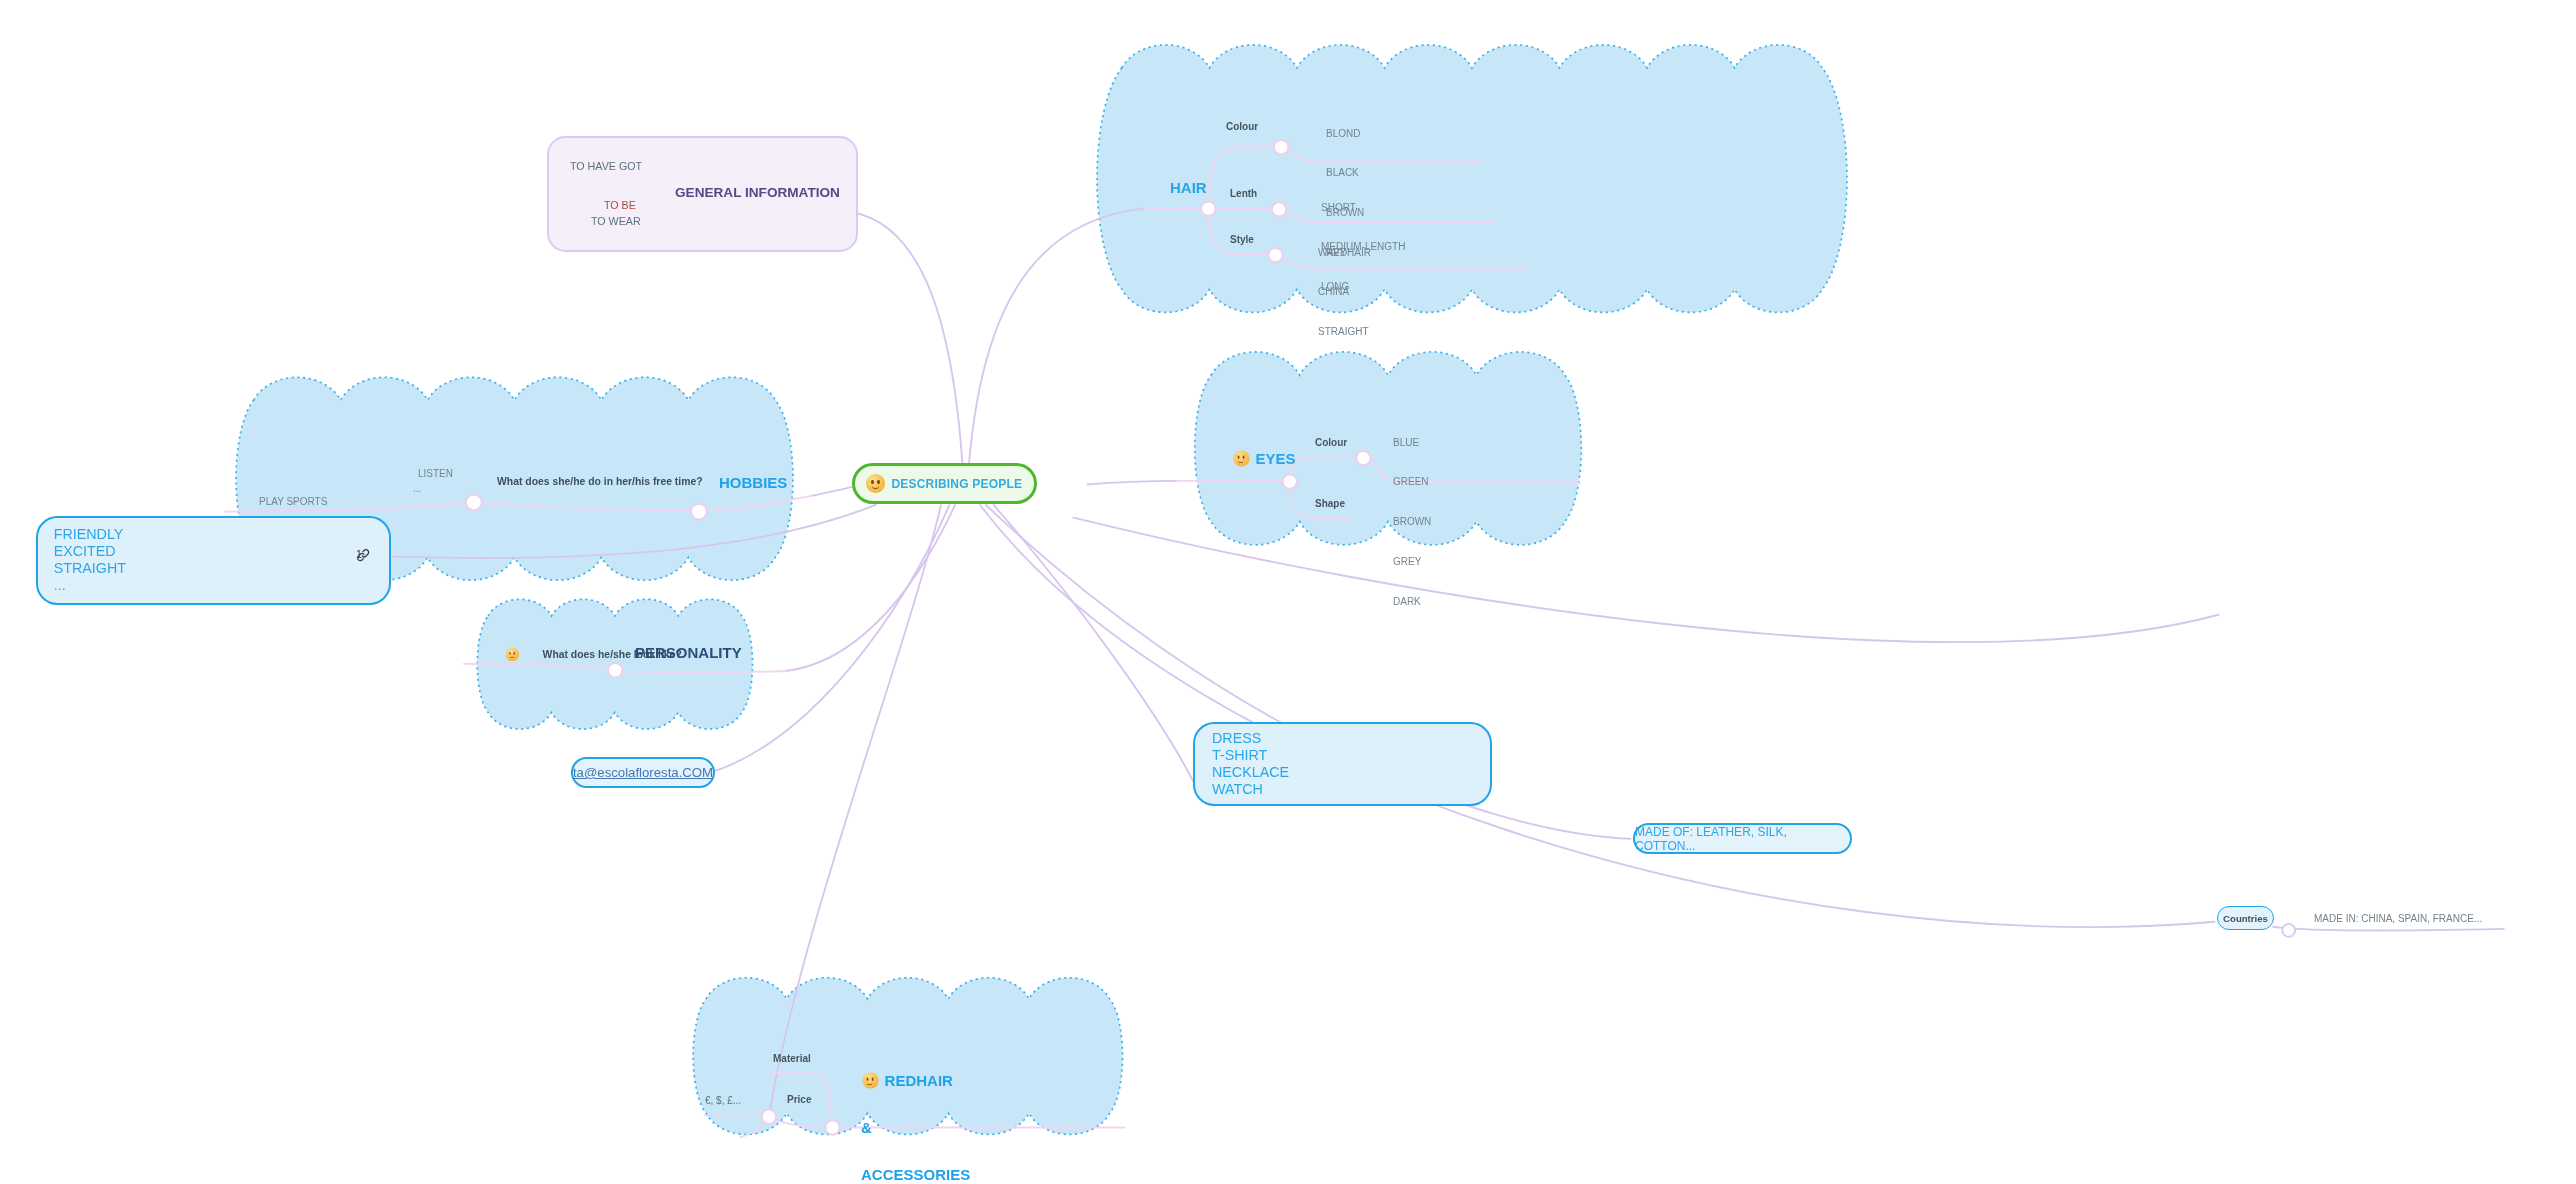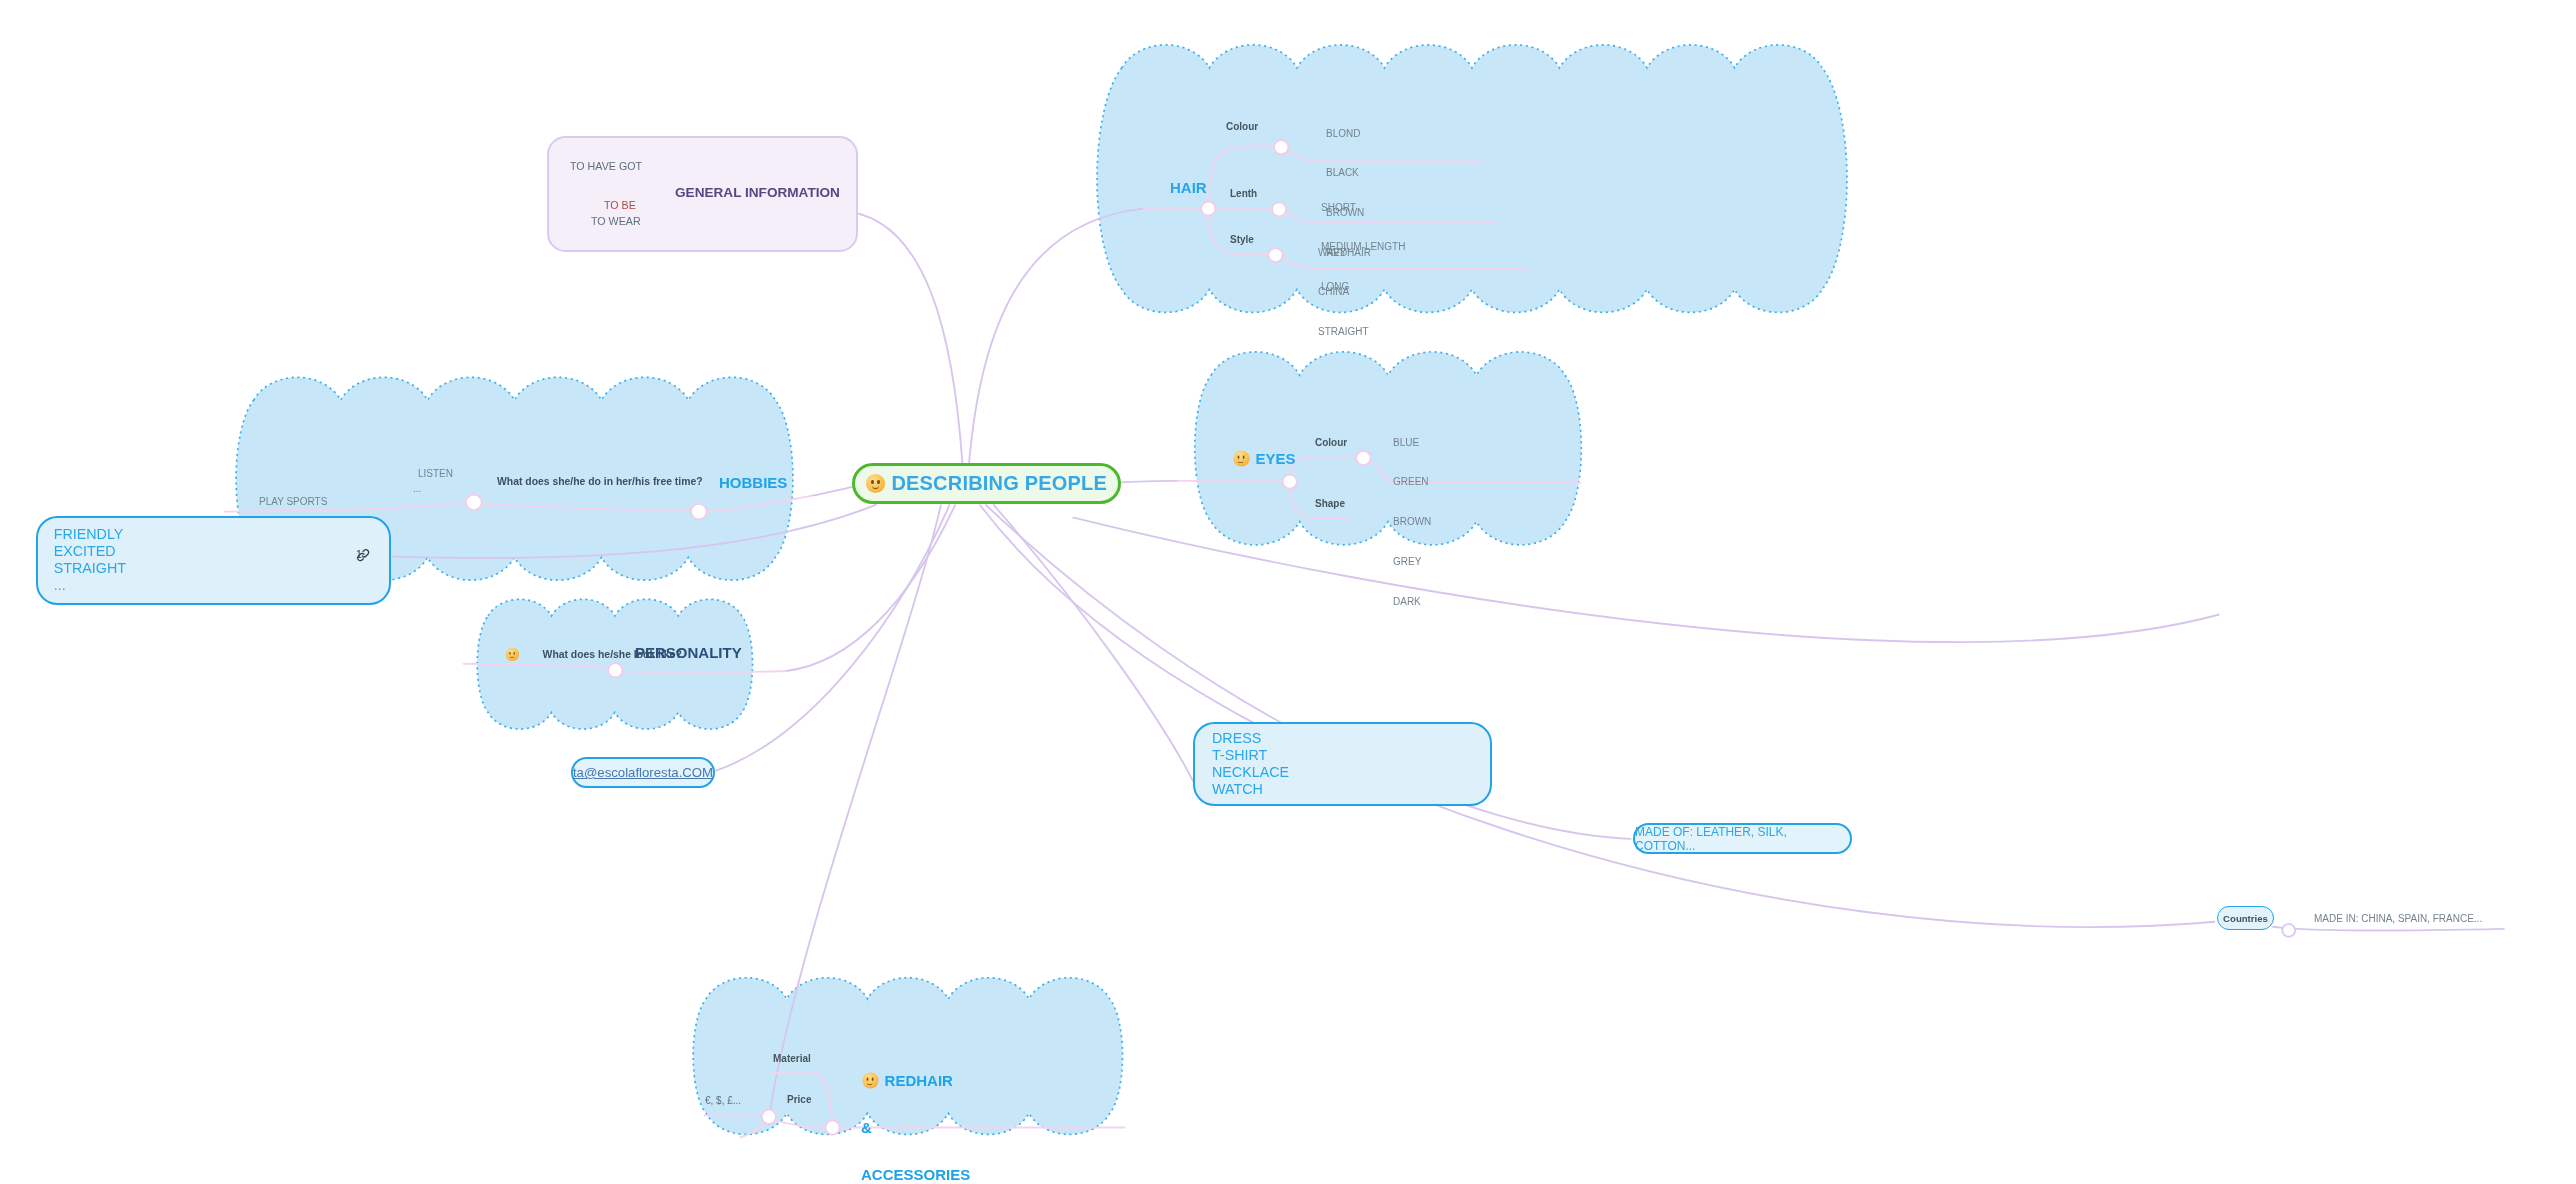--- a/index.html
+++ b/index.html
@@ -22,21 +22,21 @@
         position:relative;flex:0 0 auto;}
   .face::before{content:"";position:absolute;top:5.7px;left:5px;width:2.4px;height:3.9px;border-radius:50%;
         background:#7a4b12;box-shadow:6px 0 0 #7a4b12;}
   .face::after{content:"";position:absolute;left:5.4px;top:9.3px;width:7.1px;height:4.3px;
         border-bottom:1.6px solid #7a4b12;border-radius:0 0 7.1px 7.1px;}
   .face.neutral::after{border-radius:0;height:2.9px;width:5.7px;left:6.4px;top:10px;}
   .s85{transform:scale(.85);transform-origin:center center;}
   .s70{transform:scale(.7);transform-origin:center center;}
   #central{position:absolute;left:852px;top:463px;height:41px;display:flex;align-items:center;gap:6.4px;
         padding:0 11.4px;background:#edf9e9;border:3.6px solid #4cb82c;border-radius:23px;box-sizing:border-box;}
-  #central .title{font-size:20px;font-weight:bold;color:#35a8e6;letter-spacing:0.2px;}
+  #central .title{font-size:12px;font-weight:bold;color:#35a8e6;letter-spacing:0.2px;}
   #genbox{position:absolute;left:547px;top:136px;width:311px;height:116px;background:#f5effa;
         border:2.1px solid #dcc9f0;border-radius:18.6px;box-sizing:border-box;}
   .gen-item{font-size:10.7px;color:#5d6f7d;}
   .link-area{position:absolute;display:flex;align-items:center;gap:3.6px;color:#3a4047;font-size:10.7px;}
 </style>
 </head>
 <body>
 
 <div id="canvas">
 

